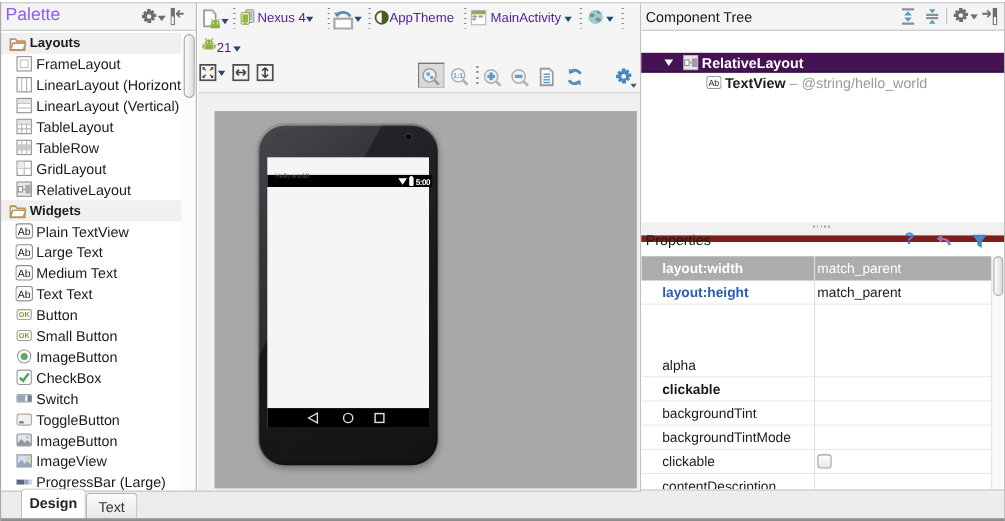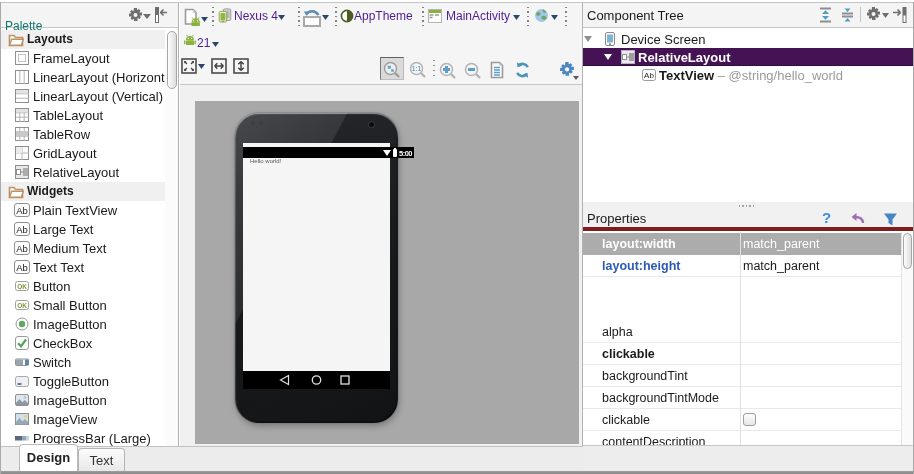--- a/index.html
+++ b/index.html
@@ -9,21 +9,21 @@
 .abs { position:absolute; }
 
 
 #topline { left:0; top:2px; width:914px; height:1px; background:#c3c3c3; }
 #leftline { left:0; top:2px; width:1px; height:472px; background:#a9a9a9; }
 #rightline { left:913px; top:2px; width:1px; height:472px; background:#a9a9a9; }
 
 
 #palette { left:1px; top:3px; width:178px; height:443px; background:#fff; }
 #pal-head { left:0; top:0; width:178px; height:25px; background:#f4f4f4; border-bottom:1px solid #c6c6c6; }
-#pal-head .title { position:absolute; left:4px; top:16px; font-size:12px; color:#0f766e; }
+#pal-head .title { position:absolute; left:4px; top:2px; font-size:16px; color:#8b5cf6; }
 .pal-row { position:absolute; left:0; width:164px; height:19px; white-space:nowrap; overflow:hidden; }
 .pal-cat { background:#f0f0f0; }
 .pal-cat .txt { position:absolute; left:26px; top:2px; font-weight:bold; font-size:12px; }
 .pal-item .txt { position:absolute; left:32px; top:2px; font-size:13px; }
 .pal-icon { position:absolute; left:13px; top:1px; width:16px; height:16px; }
 .cat-icon { position:absolute; left:7px; top:2px; width:16px; height:15px; }
 #pal-scroll { left:164px; top:26px; width:14px; height:417px; background:#fbfbfb; }
 #pal-thumb { left:166px; top:28px; width:10px; height:58px; background:linear-gradient(90deg,#fdfdfd,#dcdcdc); border:1px solid #a6a6a6; border-radius:5px; }
 #pal-rborder { left:178px; top:3px; width:1px; height:443px; background:#b2b2b2; }
 
@@ -39,21 +39,21 @@
 
 
 #phone { position:absolute; left:40px; top:12px; width:163px; height:310px; border-radius:24px;
   background:linear-gradient(150deg,#323437 0%,#242629 20%,#1a1b1d 50%,#121314 100%);
   box-shadow:0 0 0 1px rgba(118,122,126,.55), inset 0 1px 1px rgba(255,255,255,.5), inset 1px 0 1px rgba(255,255,255,.15), inset -1px -1px 2px rgba(0,0,0,.6), 1px 3px 6px rgba(0,0,0,.28); }
 #phone .sheen { position:absolute; left:0; top:0; width:163px; height:310px; border-radius:24px;
   background:linear-gradient(118deg, rgba(255,255,255,.10) 0%, rgba(255,255,255,.08) 34%, rgba(0,0,0,.08) 34.5%, rgba(0,0,0,0) 60%); }
 #phone .sens { position:absolute; top:8px; width:4px; height:4px; border-radius:50%; background:#3a3d40; opacity:.55; }
 #phone .cam { position:absolute; left:134px; top:9px; width:5px; height:5px; border-radius:50%; background:#0a0b0c; box-shadow:0 0 0 1px rgba(90,90,95,.35); }
 #screen { position:absolute; left:8px; top:30px; width:147px; height:246px; background:#f5f5f5; }
-#sbar { position:absolute; left:0; top:4px; width:171px; height:11px; background:#000;text-align:right; }
+#sbar { position:absolute; left:0; top:16px; width:150px; height:11px; background:#000;text-align:right; }
 #sbar .clock { position:absolute; right:2px; top:1.5px; color:#fff; font-size:7.5px; font-weight:bold; letter-spacing:-0.5px; }
 #sbar .batt { position:absolute; right:17px; top:2px; width:4.5px; height:7.5px; background:#fff; border-radius:1px; }
 #sbar .batt:before { content:""; position:absolute; left:1px; top:-1px; width:2px; height:1px; background:#fff; }
 #sbar .wifi { position:absolute; right:23px; top:2.5px; width:0; height:0; border-left:4px solid transparent; border-right:4px solid transparent; border-bottom:6.5px solid #fff; transform:rotate(180deg); }
 #hello { position:absolute; left:7px; top:15px; font-size:6px; color:#555; }
 #navbar { position:absolute; left:0; top:228px; width:147px; height:18px; background:#000; }
 #navbar svg { position:absolute; left:0; top:0; }
 
 
 
@@ -62,21 +62,21 @@
 #ct-head { left:0; top:0; width:330px; height:25px; background:#f4f4f4; border-bottom:1px solid #c6c6c6; }
 #ct-head .title { position:absolute; left:4px; top:5px; font-size:13px; }
 .tree-row { position:absolute; left:0; width:330px; height:18px; font-size:13px; }
 .tree-row .tri { position:absolute; top:6px; width:0; height:0; border-left:4.5px solid transparent; border-right:4.5px solid transparent; border-top:6px solid #8e8e8e; }
 .tree-row .ticon { position:absolute; top:2px; width:14px; height:14px; }
 #row-rl { background:#451254; color:#fff; font-weight:bold; border-bottom:1.5px solid #330d3f; }
 #row-rl .tri { border-top-color:#fff; }
 .dim { color:#9a9a9a; font-weight:normal; }
 #split-dots { left:156px; top:202px; width:17px; height:2px; z-index:5;
   background:repeating-linear-gradient(90deg,#a5a5a5 0 1.5px,transparent 1.5px 3.5px); }
-#pr-head { left:0; top:199px; width:330px; height:29px; background:#f1f1f1; border-bottom:4px solid #7f1d1d; }
+#pr-head { left:0; top:199px; width:330px; height:18px; background:#f1f1f1; border-bottom:6px solid #7f1d1d; }
 #pr-head .title { position:absolute; left:4px; top:9px; font-size:13px; }
 #ptable { left:0; top:229px; width:330px; height:213px; background:#fff; overflow:hidden; }
 .prow { position:absolute; left:0; width:318px; height:22px; border-bottom:1px solid #e9e9e9; }
 .prow .lbl { position:absolute; left:19px; top:4px; font-size:12.5px; }
 .prow .val { position:absolute; left:160px; top:4px; font-size:12.5px; }
 .prow.sel { background:#acacac; border-bottom:none; }
 .prow.sel .lbl, .prow.sel .val { color:#fff; }
 #pcoldiv { position:absolute; left:157px; top:0; width:1px; height:213px; background:#e0e0e0; }
 #pvscroll { left:318px; top:229px; width:12px; height:213px; background:#fafafa; border-left:1px solid #e3e3e3; }
 #pvthumb { left:319.5px; top:230px; width:9px; height:36px; background:linear-gradient(90deg,#fdfdfd,#dcdcdc); border:1px solid #a6a6a6; border-radius:4.5px; }
@@ -513,29 +513,20 @@
         </svg>
       <svg class="abs" style="left:299px;top:10px" width="7" height="5" viewBox="0 0 7 5">
           <path fill="#6e6e6e" d="M0 0h7L3.5 5z"></path>
         </svg>
       <svg class="abs" style="left:309px;top:4px" width="15" height="16" viewBox="0 0 15 16">
           <rect x="10.5" y="0" width="4" height="16" fill="#6e6e6e"></rect>
           <rect x="11.5" y="8.5" width="2" height="6.5" fill="#fff"></rect>
           <path d="M1 5.5h7.5M8.5 5.5l-3-3M8.5 5.5l-3 3" stroke="#6e6e6e" stroke-width="1.6" fill="none"></path>
         </svg>
     </div>
-    <div class="tree-row" style="top:27px">
-      <span class="tri" style="left:1px"></span>
-      <svg class="ticon" style="left:20px" viewBox="0 0 14 14">
-          <rect x="2.5" y=".5" width="9" height="13" rx="1.5" fill="#fff" stroke="#8a8a8a"></rect>
-          <rect x="4" y="2.5" width="6" height="8" fill="#7eb4d2"></rect>
-          <rect x="6" y="11.5" width="2" height="1.2" fill="#555"></rect>
-        </svg>
-      <span class="abs" style="left:38px;top:2px">Device Screen</span>
-    </div>
     <div class="tree-row" id="row-rl" style="top:45px">
       <span class="tri" style="left:21px"></span>
       <svg class="ticon" style="left:38px" viewBox="0 0 14 14">
           <rect x="0.5" y="0.5" width="13" height="13" fill="#e9e9e9" stroke="#bdaecb"></rect>
           <rect x="1.5" y="4.5" width="4" height="5" fill="#fff" stroke="#8f8f8f"></rect>
           <rect x="8" y="3" width="5" height="8" fill="#9e9e9e"></rect>
           <path d="M5.5 7h3" stroke="#8f8f8f"></path>
         </svg>
       <span class="abs" style="left:55px;top:2px">RelativeLayout</span>
     </div>

